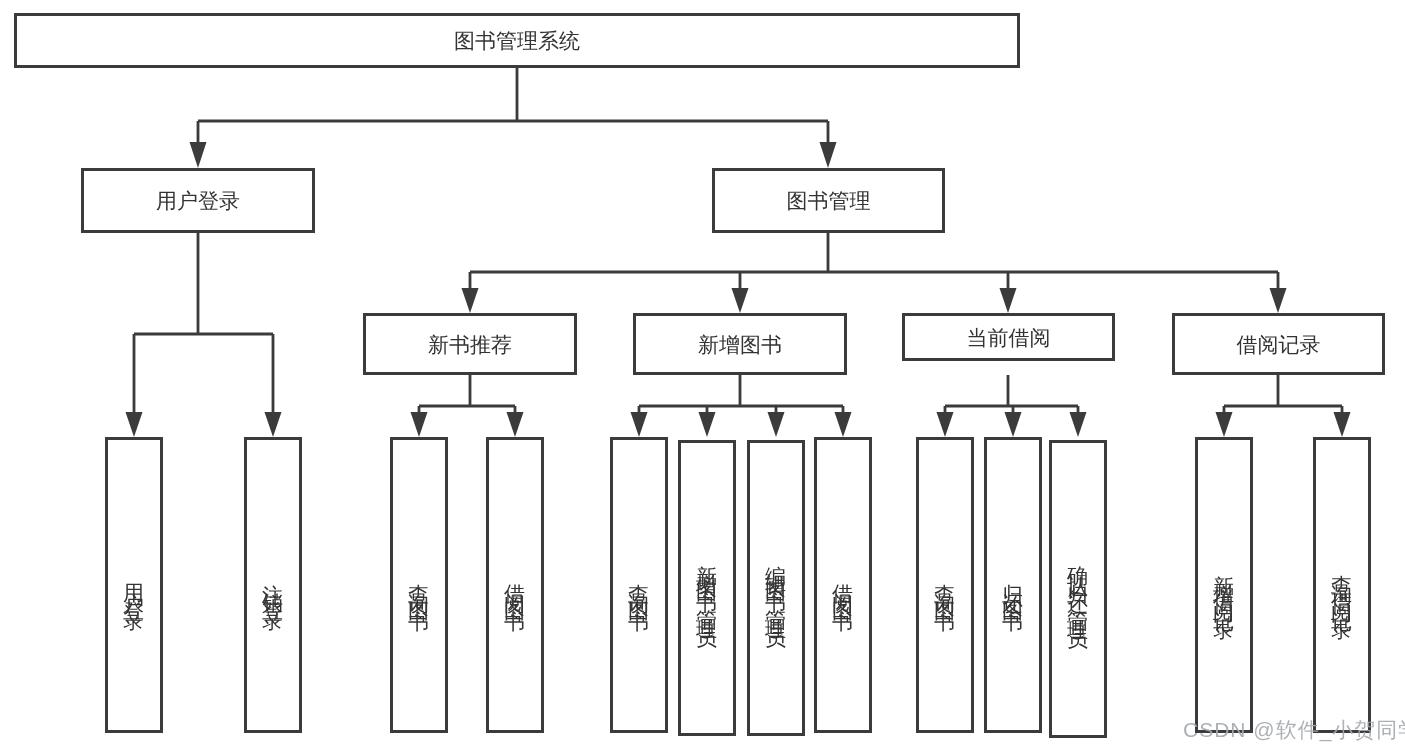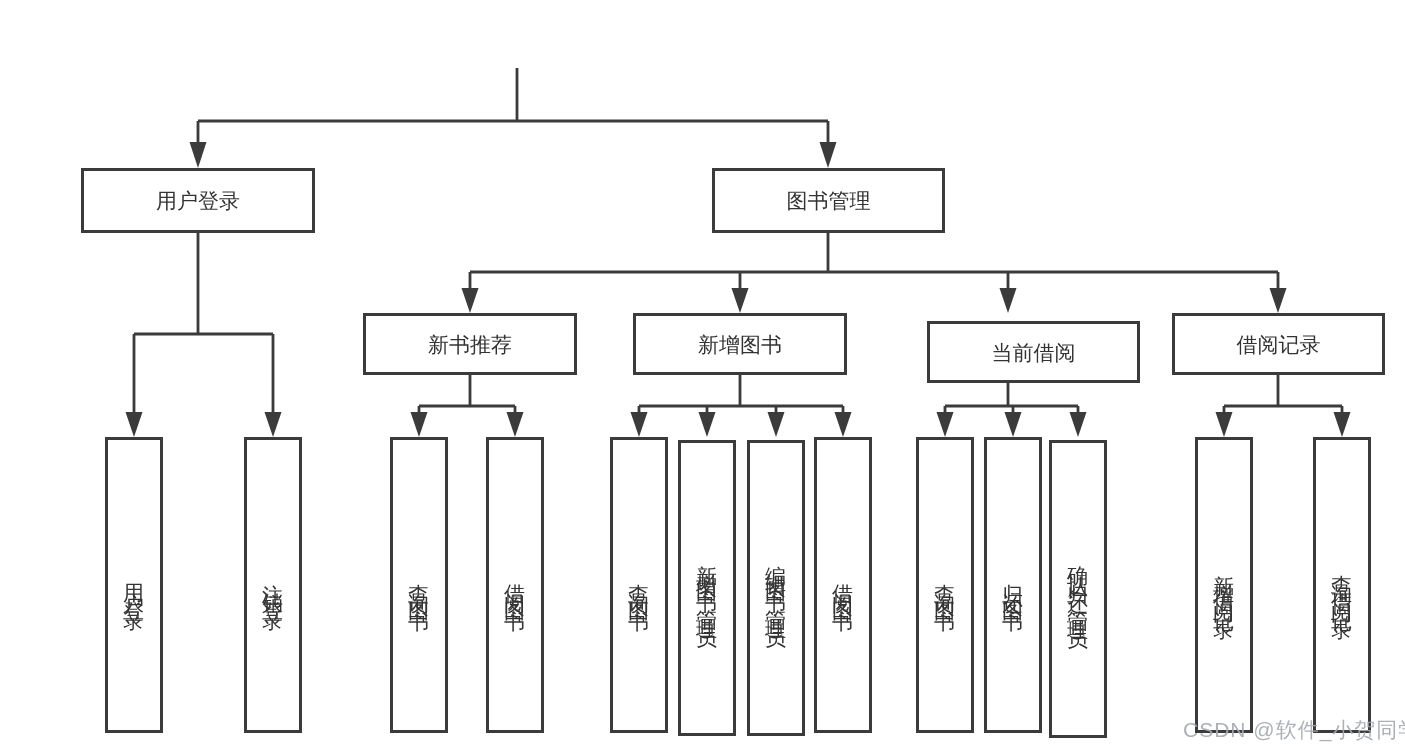--- a/index.html
+++ b/index.html
@@ -61,35 +61,38 @@
       <polygon points="767.5,412 784.5,412 776,437"></polygon>
       <polygon points="834.5,412 851.5,412 843,437"></polygon>
       <polygon points="936.5,412 953.5,412 945,437"></polygon>
       <polygon points="1004.5,412 1021.5,412 1013,437"></polygon>
       <polygon points="1069.5,412 1086.5,412 1078,437"></polygon>
       <polygon points="1215.5,412 1232.5,412 1224,437"></polygon>
       <polygon points="1333.5,412 1350.5,412 1342,437"></polygon>
     </g>
   </svg>
 
+  <div class="node" style="left:14px;top:13px;width:1006px;height:55px;">
+    <span>图书管理系统</span>
+  </div>
 
   <div class="node" style="left:81px;top:168px;width:234px;height:65px;">
     <span>用户登录</span>
   </div>
   <div class="node" style="left:712px;top:168px;width:233px;height:65px;">
     <span>图书管理</span>
   </div>
 
   <div class="node" style="left:363px;top:313px;width:214px;height:62px;">
     <span>新书推荐</span>
   </div>
   <div class="node" style="left:633px;top:313px;width:214px;height:62px;">
     <span>新增图书</span>
   </div>
-  <div class="node" style="left:902px;top:321px;width:213px;height:62px;margin-left:25px;">
+  <div class="node" style="left:902px;top:313px;width:213px;height:48px;">
     <span>当前借阅</span>
   </div>
   <div class="node" style="left:1172px;top:313px;width:213px;height:62px;">
     <span>借阅记录</span>
   </div>
 
   <div class="node leaf" style="left:105px;top:437px;width:58px;height:296px;">
     <span>用户登录</span>
   </div>
   <div class="node leaf" style="left:244px;top:437px;width:58px;height:296px;">

